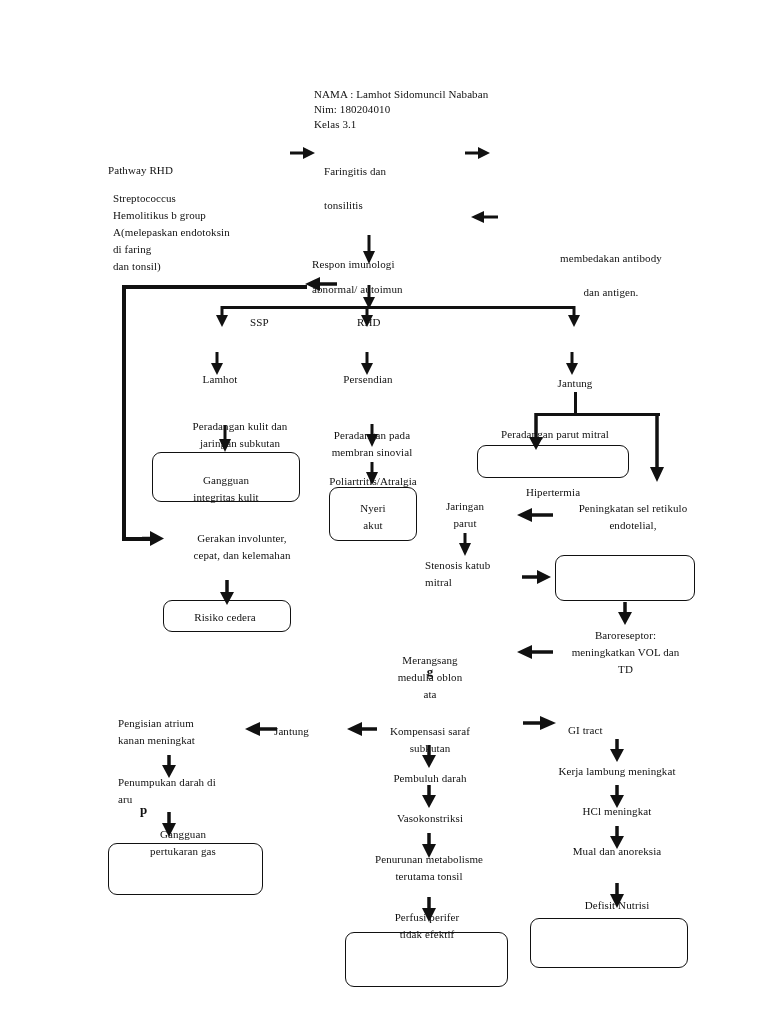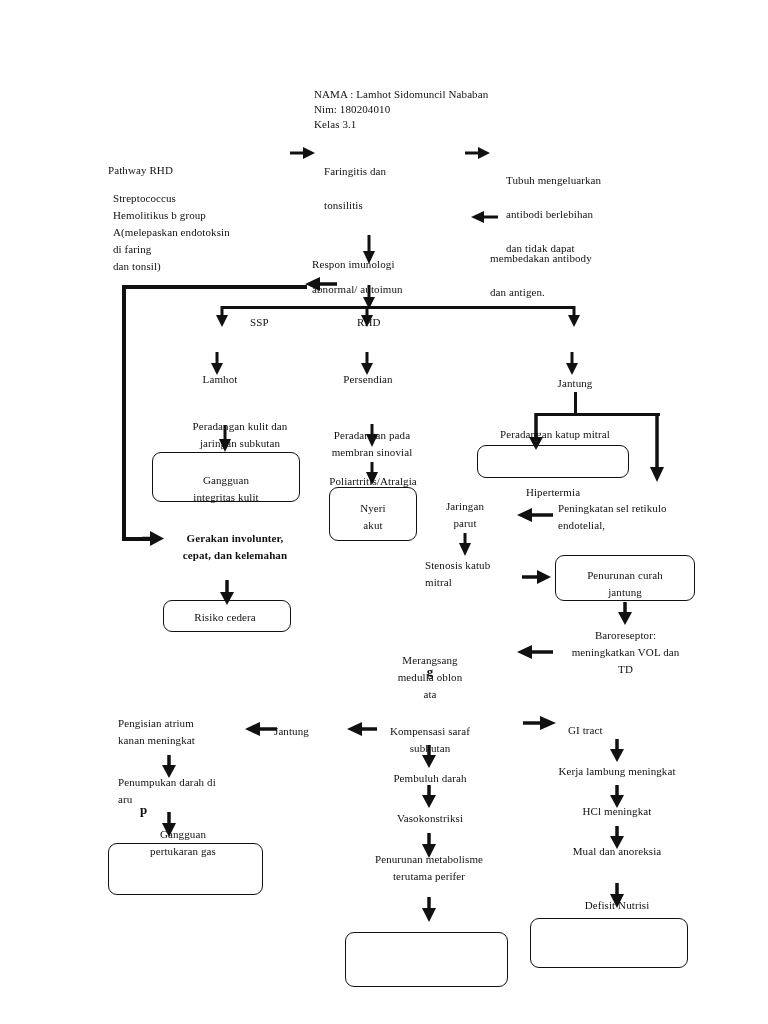--- a/index.html
+++ b/index.html
@@ -71,26 +71,21 @@
 
 tonsilitis</div>
 
   <div class="ar" style="left:465px; top:146px;">
     <svg width="26" height="14" viewBox="0 0 26 14">
       <path d="M0 7 L16 7" stroke="#111" stroke-width="3" fill="none"></path>
       <path d="M13 1 L25 7 L13 13 Z" fill="#111"></path>
     </svg>
   </div>
 
-  <div class="txt l" style="left:506px; top:172px; width:210px;">Tubuh mengeluarkan
-
-antibodi berlebihan
-
-dan tidak dapat</div>
-  <div class="txt l" style="left:490px; top:250px; width:210px;">membedakan antibody
+  <div class="txt l" style="left:506px; top:250px; width:210px;text-align:center;">membedakan antibody
 
 dan antigen.</div>
 
   <div class="ar" style="left:468px; top:210px;">
     <svg width="30" height="14" viewBox="0 0 30 14">
       <path d="M30 7 L13 7" stroke="#111" stroke-width="3" fill="none"></path>
       <path d="M16 1 L3 7 L16 13 Z" fill="#111"></path>
     </svg>
   </div>
 
@@ -179,21 +174,21 @@
   <div class="ar" style="left:218px; top:425px;">
     <svg width="14" height="28" viewBox="0 0 14 28">
       <path d="M7 0 L7 16" stroke="#111" stroke-width="3" fill="none"></path>
       <path d="M1 14 L7 27 L13 14 Z" fill="#111"></path>
     </svg>
   </div>
   <div class="box" style="left:152px; top:452px; width:148px; height:50px;"></div>
   <div class="txt c" style="left:152px; top:472px; width:148px;">Gangguan
 integritas kulit</div>
 
-  <div class="txt c" style="left:145px; top:530px; width:180px;font-weight:bold;">Gerakan involunter,
+  <div class="txt c" style="left:152px; top:530px; width:180px;">Gerakan involunter,
 cepat, dan kelemahan</div>
 
   <div class="ar" style="left:220px; top:580px;">
     <svg width="14" height="26" viewBox="0 0 14 26">
       <path d="M7 0 L7 14" stroke="#111" stroke-width="3.5" fill="none"></path>
       <path d="M0 12 L7 25 L14 12 Z" fill="#111"></path>
     </svg>
   </div>
   <div class="box" style="left:163px; top:600px; width:128px; height:32px;"></div>
   <div class="txt c" style="left:163px; top:609px; width:124px;">Risiko cedera</div>
@@ -249,37 +244,35 @@
       <path d="M0 24 L7 37 L14 24 Z" fill="#111"></path>
     </svg>
   </div>
   <div class="ar" style="left:650px; top:413px;">
     <svg width="14" height="70" viewBox="0 0 14 70">
       <path d="M7 0 L7 56" stroke="#111" stroke-width="3.5" fill="none"></path>
       <path d="M0 54 L7 69 L14 54 Z" fill="#111"></path>
     </svg>
   </div>
 
-  <div class="txt c" style="left:485px; top:426px; width:140px;">Peradangan katup mitral</div>
+  <div class="txt c" style="left:485px; top:426px; width:140px;">Peradangan parut mitral</div>
   <div class="box" style="left:477px; top:445px; width:152px; height:33px;"></div>
   <div class="txt c" style="left:477px; top:484px; width:152px;">Hipertermia</div>
 
-  <div class="txt l" style="left:558px; top:500px; width:150px;">Peningkatan sel retikulo
+  <div class="txt l" style="left:558px; top:500px; width:150px;text-align:center;">Peningkatan sel retikulo
 endotelial,</div>
 
   <div class="ar" style="left:513px; top:508px;">
     <svg width="40" height="14" viewBox="0 0 40 14">
       <path d="M40 7 L16 7" stroke="#111" stroke-width="3.5" fill="none"></path>
       <path d="M19 0 L4 7 L19 14 Z" fill="#111"></path>
     </svg>
   </div>
 
   <div class="box" style="left:555px; top:555px; width:140px; height:46px;"></div>
-  <div class="txt c" style="left:555px; top:567px; width:140px;">Penurunan curah
-jantung</div>
   <div class="ar" style="left:618px; top:602px;">
     <svg width="14" height="24" viewBox="0 0 14 24">
       <path d="M7 0 L7 12" stroke="#111" stroke-width="3.5" fill="none"></path>
       <path d="M0 10 L7 23 L14 10 Z" fill="#111"></path>
     </svg>
   </div>
   <div class="txt c" style="left:553px; top:627px; width:145px;">Baroreseptor:
 meningkatkan VOL dan
 TD</div>
 
@@ -348,27 +341,29 @@
     </svg>
   </div>
   <div class="txt c" style="left:363px; top:810px; width:134px;">Vasokonstriksi</div>
   <div class="ar" style="left:422px; top:833px;">
     <svg width="14" height="26" viewBox="0 0 14 26">
       <path d="M7 0 L7 13" stroke="#111" stroke-width="3.5" fill="none"></path>
       <path d="M0 11 L7 25 L14 11 Z" fill="#111"></path>
     </svg>
   </div>
   <div class="txt c" style="left:338px; top:851px; width:182px;">Penurunan metabolisme
-terutama perifer</div>
+terutama tonsil</div>
   <div class="ar" style="left:422px; top:897px;">
     <svg width="14" height="26" viewBox="0 0 14 26">
       <path d="M7 0 L7 13" stroke="#111" stroke-width="3.5" fill="none"></path>
       <path d="M0 11 L7 25 L14 11 Z" fill="#111"></path>
     </svg>
   </div>
+  <div class="txt c" style="left:365px; top:909px; width:124px;">Perfusi perifer
+tidak efektif</div>
   <div class="box" style="left:345px; top:932px; width:163px; height:55px;"></div>
 
   <div class="txt l" style="left:568px; top:722px; width:110px;">GI tract</div>
   <div class="ar" style="left:610px; top:739px;">
     <svg width="14" height="24" viewBox="0 0 14 24">
       <path d="M7 0 L7 12" stroke="#111" stroke-width="3.5" fill="none"></path>
       <path d="M0 10 L7 23 L14 10 Z" fill="#111"></path>
     </svg>
   </div>
   <div class="txt c" style="left:527px; top:763px; width:180px;">Kerja lambung meningkat</div>

